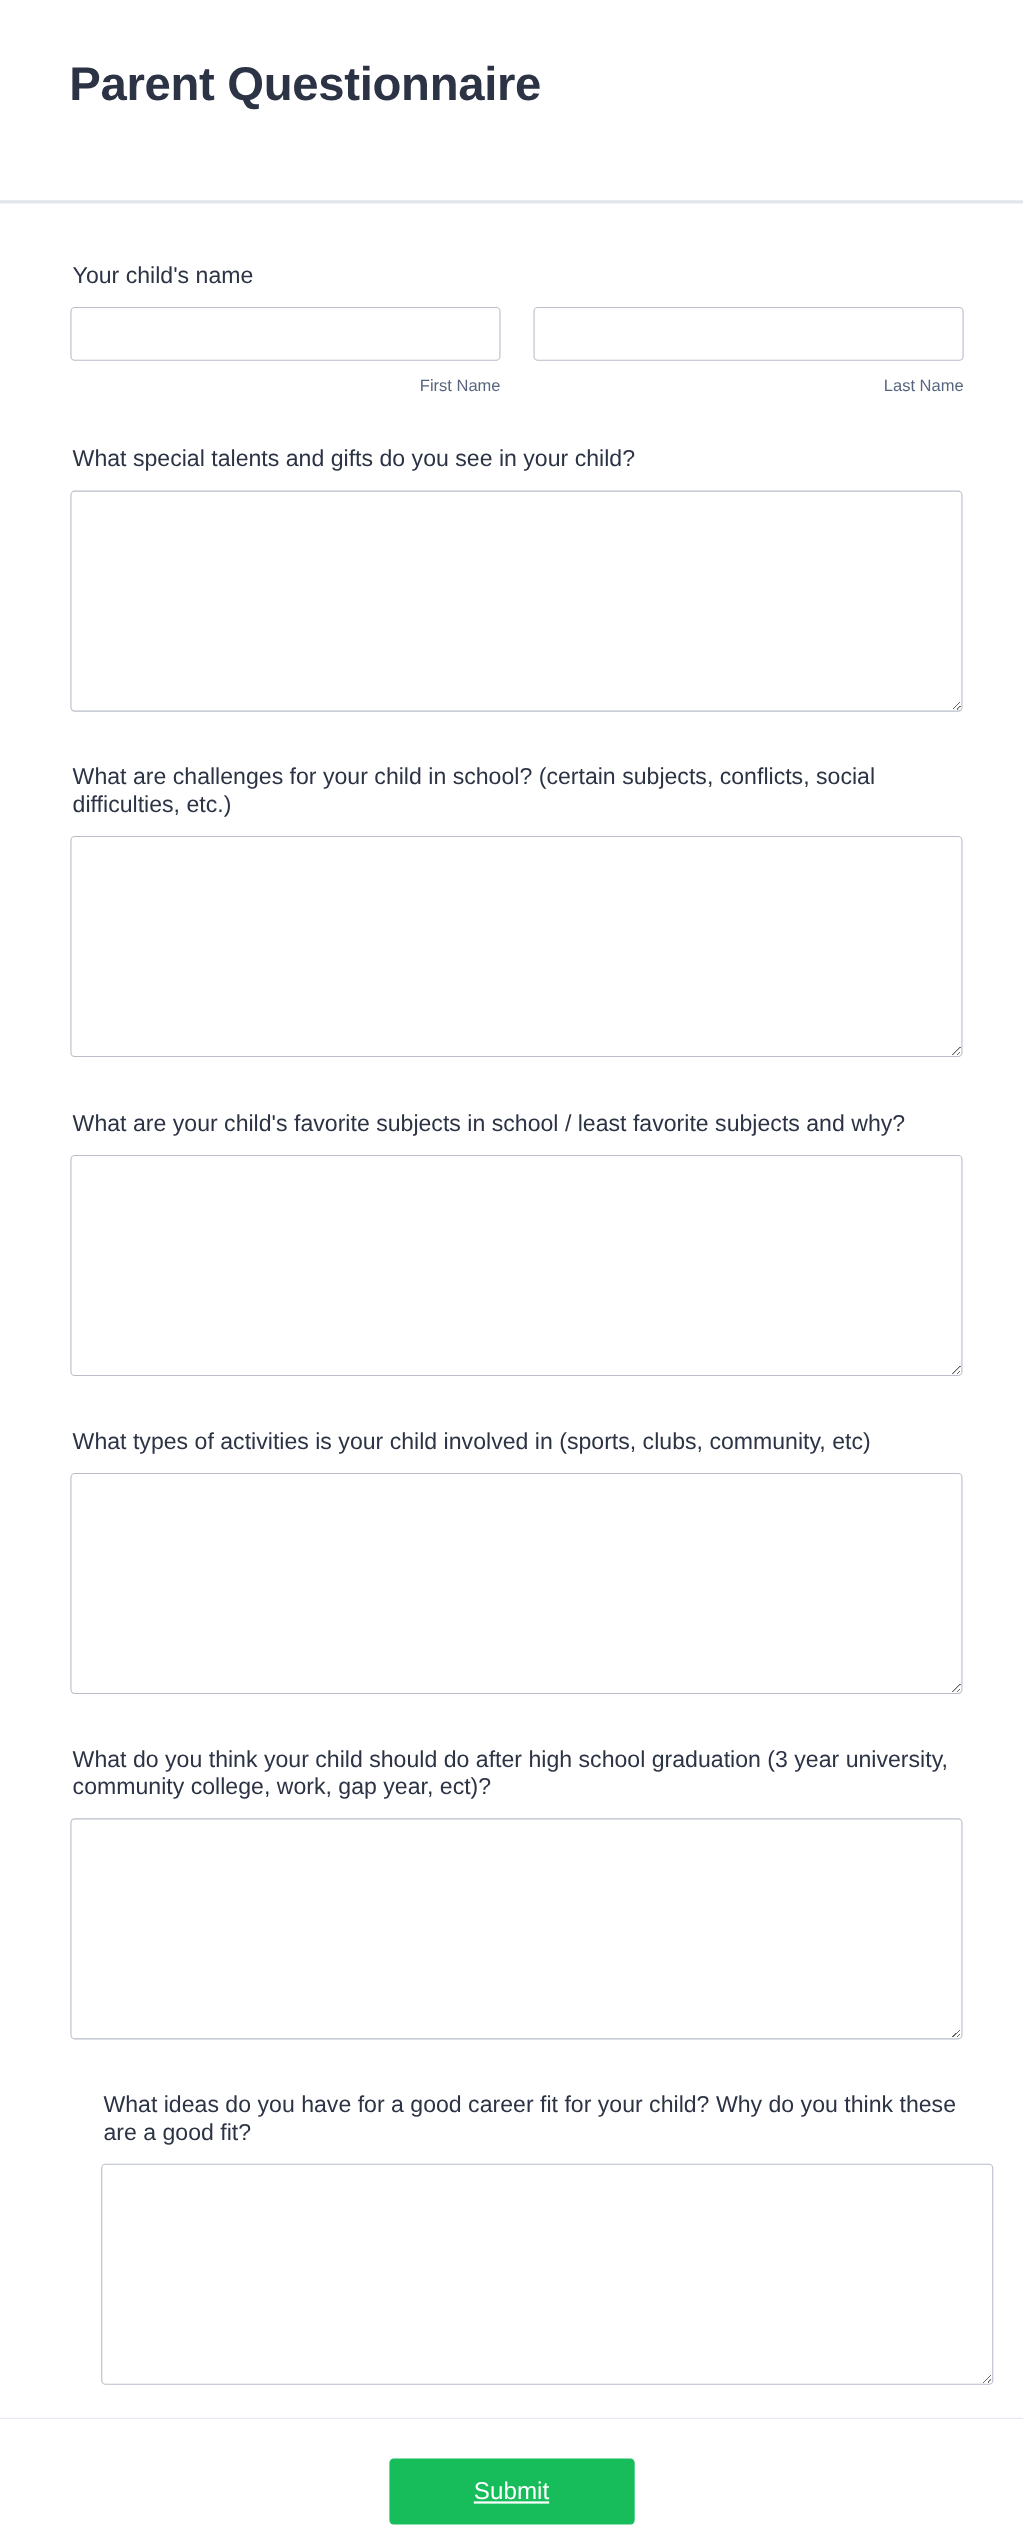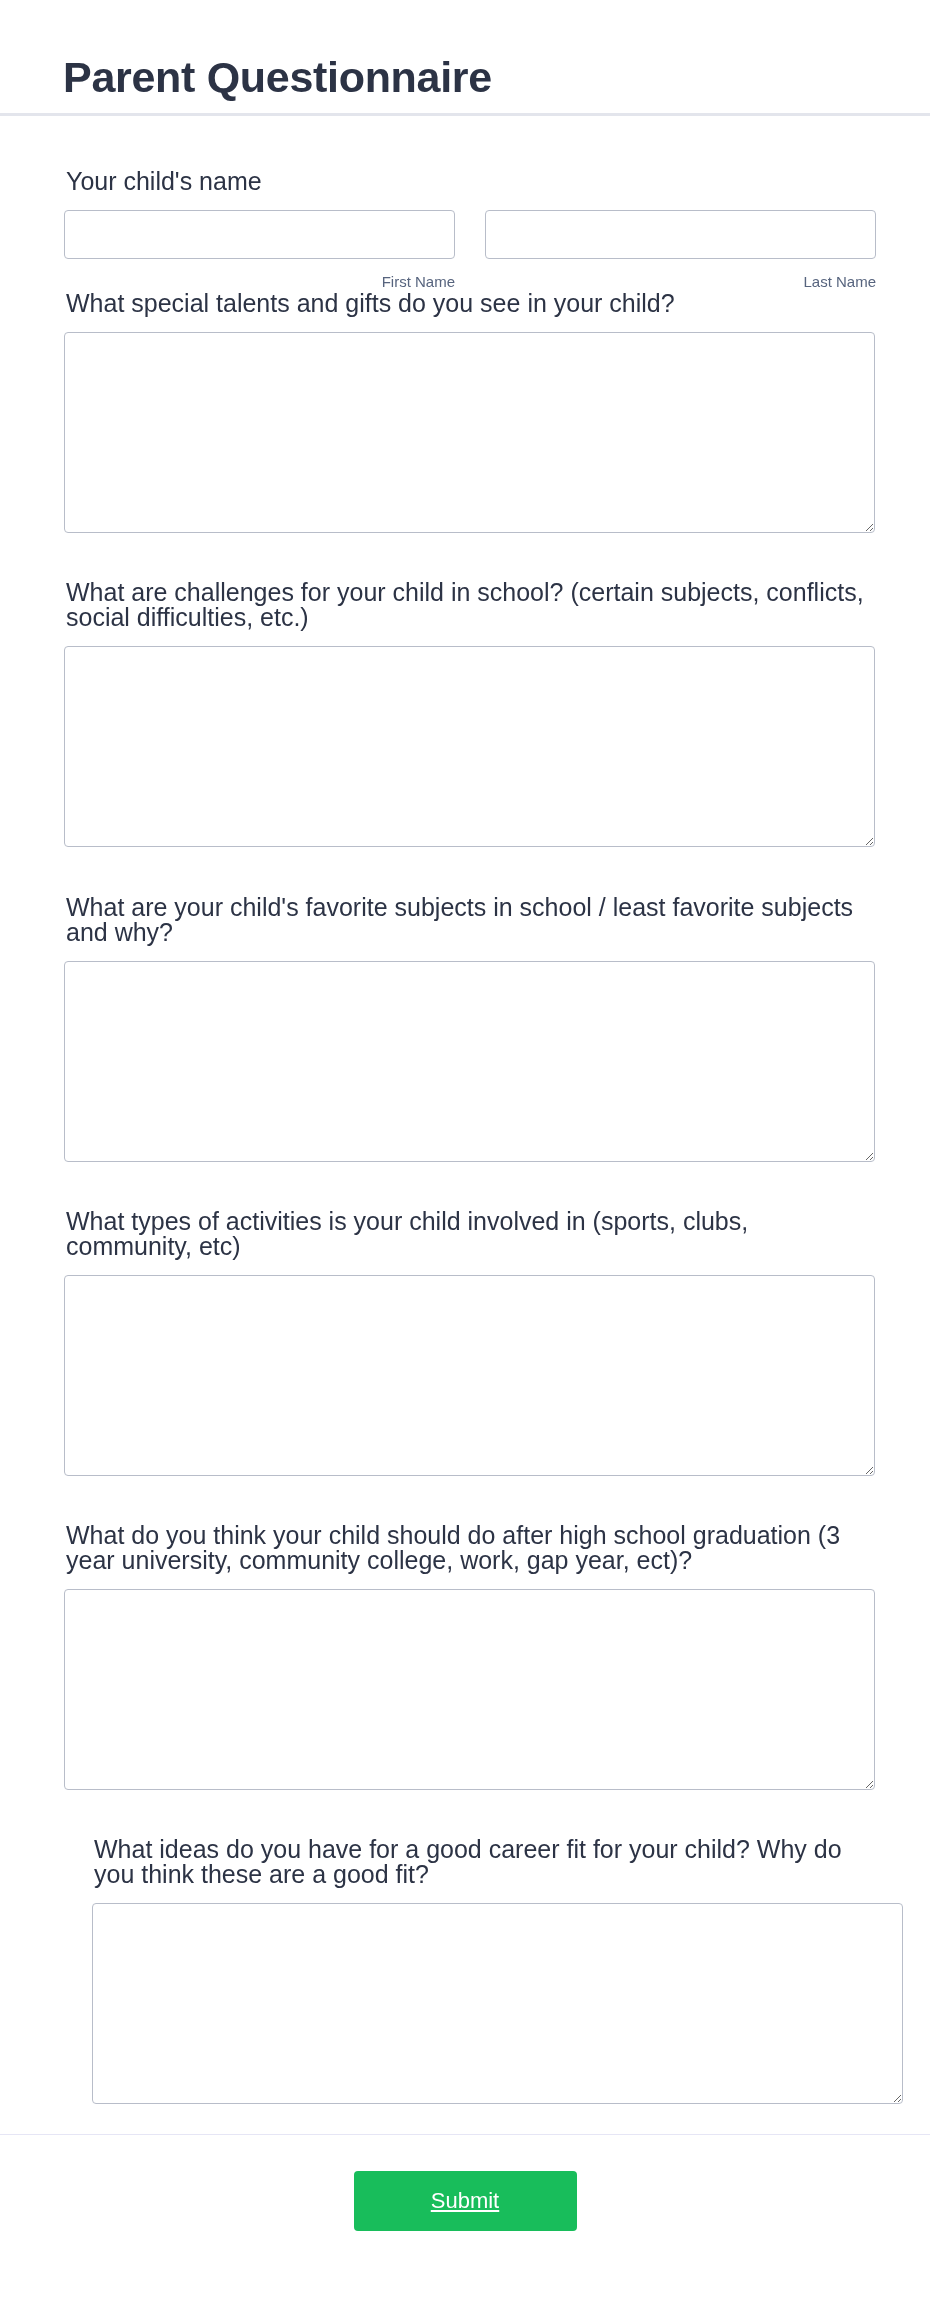--- a/index.html
+++ b/index.html
@@ -1,33 +1,33 @@
 <!DOCTYPE html>
 <html><head>
   <meta charset="utf-8">
   <style>
     * { box-sizing: border-box; margin: 0; padding: 0; }
     html, body { width: 930px; background: #ffffff; }
     body { font-family: "Liberation Sans", "DejaVu Sans", sans-serif; color: #2c3345; }
     .header {
-      height: 116px;
+      height: 185px;
       border-bottom: 3px solid #e3e5ec;
       padding: 52px 0 0 63px;
     }
     .title {
       font-size: 43px;
       font-weight: 700;
       color: #2c3345;
       letter-spacing: -0.3px;
       line-height: 50px;
     }
     .form { padding: 0 55px 0 64px; }
     .field { }
     .label {
-      font-size: 25px;
+      font-size: 21px;
       color: #2c3345;
       line-height: 25px;
       padding-left: 2px;
     }
     .name-row { display: flex; gap: 30px; margin-top: 16px; }
     .name-col { width: 391px; }
     .text-input {
       display: block;
       width: 391px;
       height: 49px;
@@ -98,21 +98,21 @@
         <input class="text-input" type="text" value="" style="">
         <div class="sublabel">First Name</div>
       </div>
       <div class="name-col">
         <input class="text-input" type="text" value="" style="">
         <div class="sublabel">Last Name</div>
       </div>
     </div>
   </div>
 
-  <div class="field" style="">
+  <div class="field" style="margin-top:45px;">
     <div class="label">What special talents and gifts do you see in your child?</div>
     <div class="textarea-wrap">
       <textarea style=""></textarea>
     </div>
   </div>
 
   <div class="field" style="margin-top:47px;">
     <div class="label">What are challenges for your child in school? (certain subjects, conflicts, social difficulties, etc.)</div>
     <div class="textarea-wrap">
       <textarea style=""></textarea>

